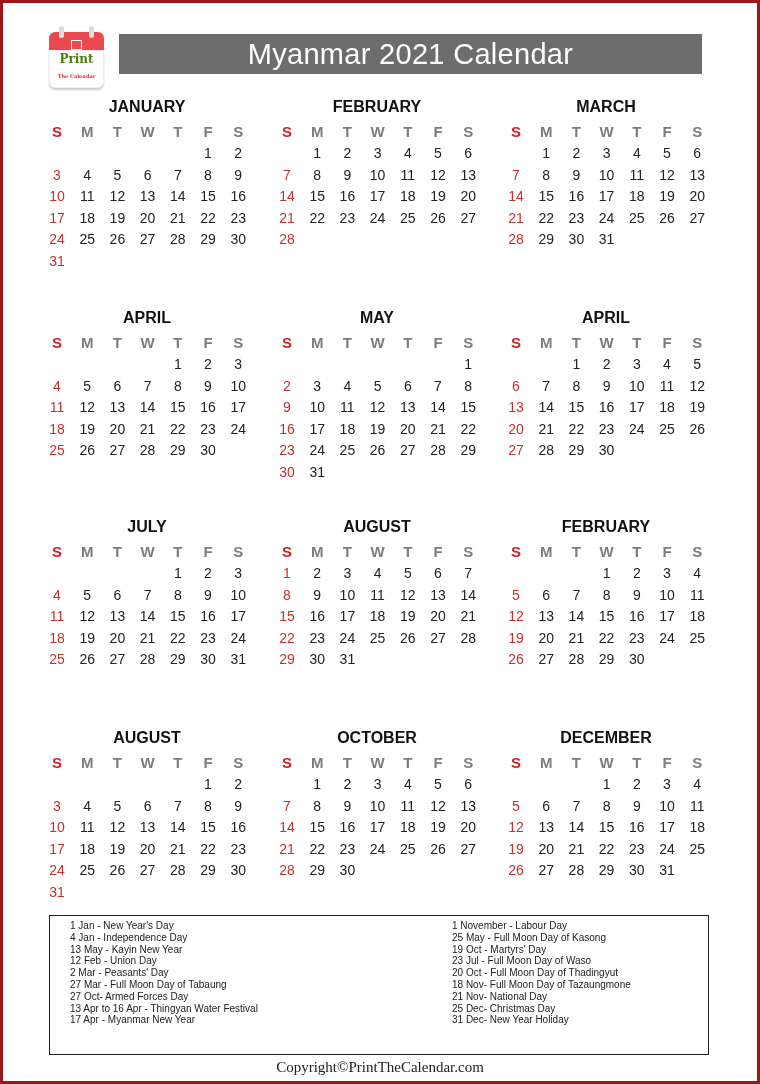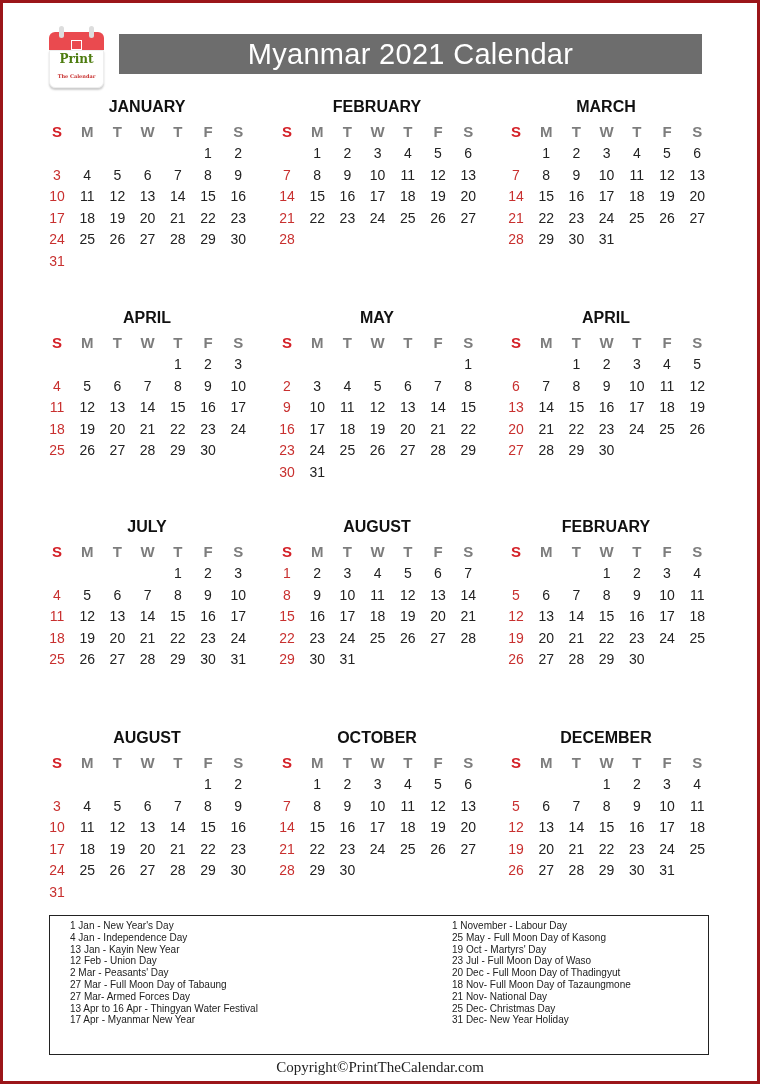--- a/index.html
+++ b/index.html
@@ -557,34 +557,34 @@
         <div class="cell" style="left: 120.8px; top: 115.4px;">30</div>
         <div class="cell" style="left: 151px; top: 115.4px;">31</div>
       </div>
     </div>
   </div>
 
 <div class="holidays">
   <div class="hcol" id="hleft" style="left:20px">
       <div>1 Jan - New Year's Day</div>
       <div>4 Jan - Independence Day</div>
-      <div>13 Jan - Kayin New Year</div>
+      <div>13 May - Kayin New Year</div>
       <div>12 Feb - Union Day</div>
       <div>2 Mar - Peasants' Day</div>
       <div>27 Mar - Full Moon Day of Tabaung</div>
-      <div>27 Mar- Armed Forces Day</div>
+      <div>27 Oct- Armed Forces Day</div>
       <div>13 Apr to 16 Apr - Thingyan Water Festival</div>
       <div>17 Apr - Myanmar New Year</div>
     </div>
   <div class="hcol" id="hright" style="left:402px">
       <div>1 November - Labour Day</div>
       <div>25 May - Full Moon Day of Kasong</div>
       <div>19 Oct - Martyrs' Day</div>
       <div>23 Jul - Full Moon Day of Waso</div>
-      <div>20 Dec - Full Moon Day of Thadingyut</div>
+      <div>20 Oct - Full Moon Day of Thadingyut</div>
       <div>18 Nov- Full Moon Day of Tazaungmone</div>
       <div>21 Nov- National Day</div>
       <div>25 Dec- Christmas Day</div>
       <div>31 Dec- New Year Holiday</div>
     </div>
 </div>
 
 <div class="copyright">Copyright©PrintTheCalendar.com</div>
 
 </body></html>

